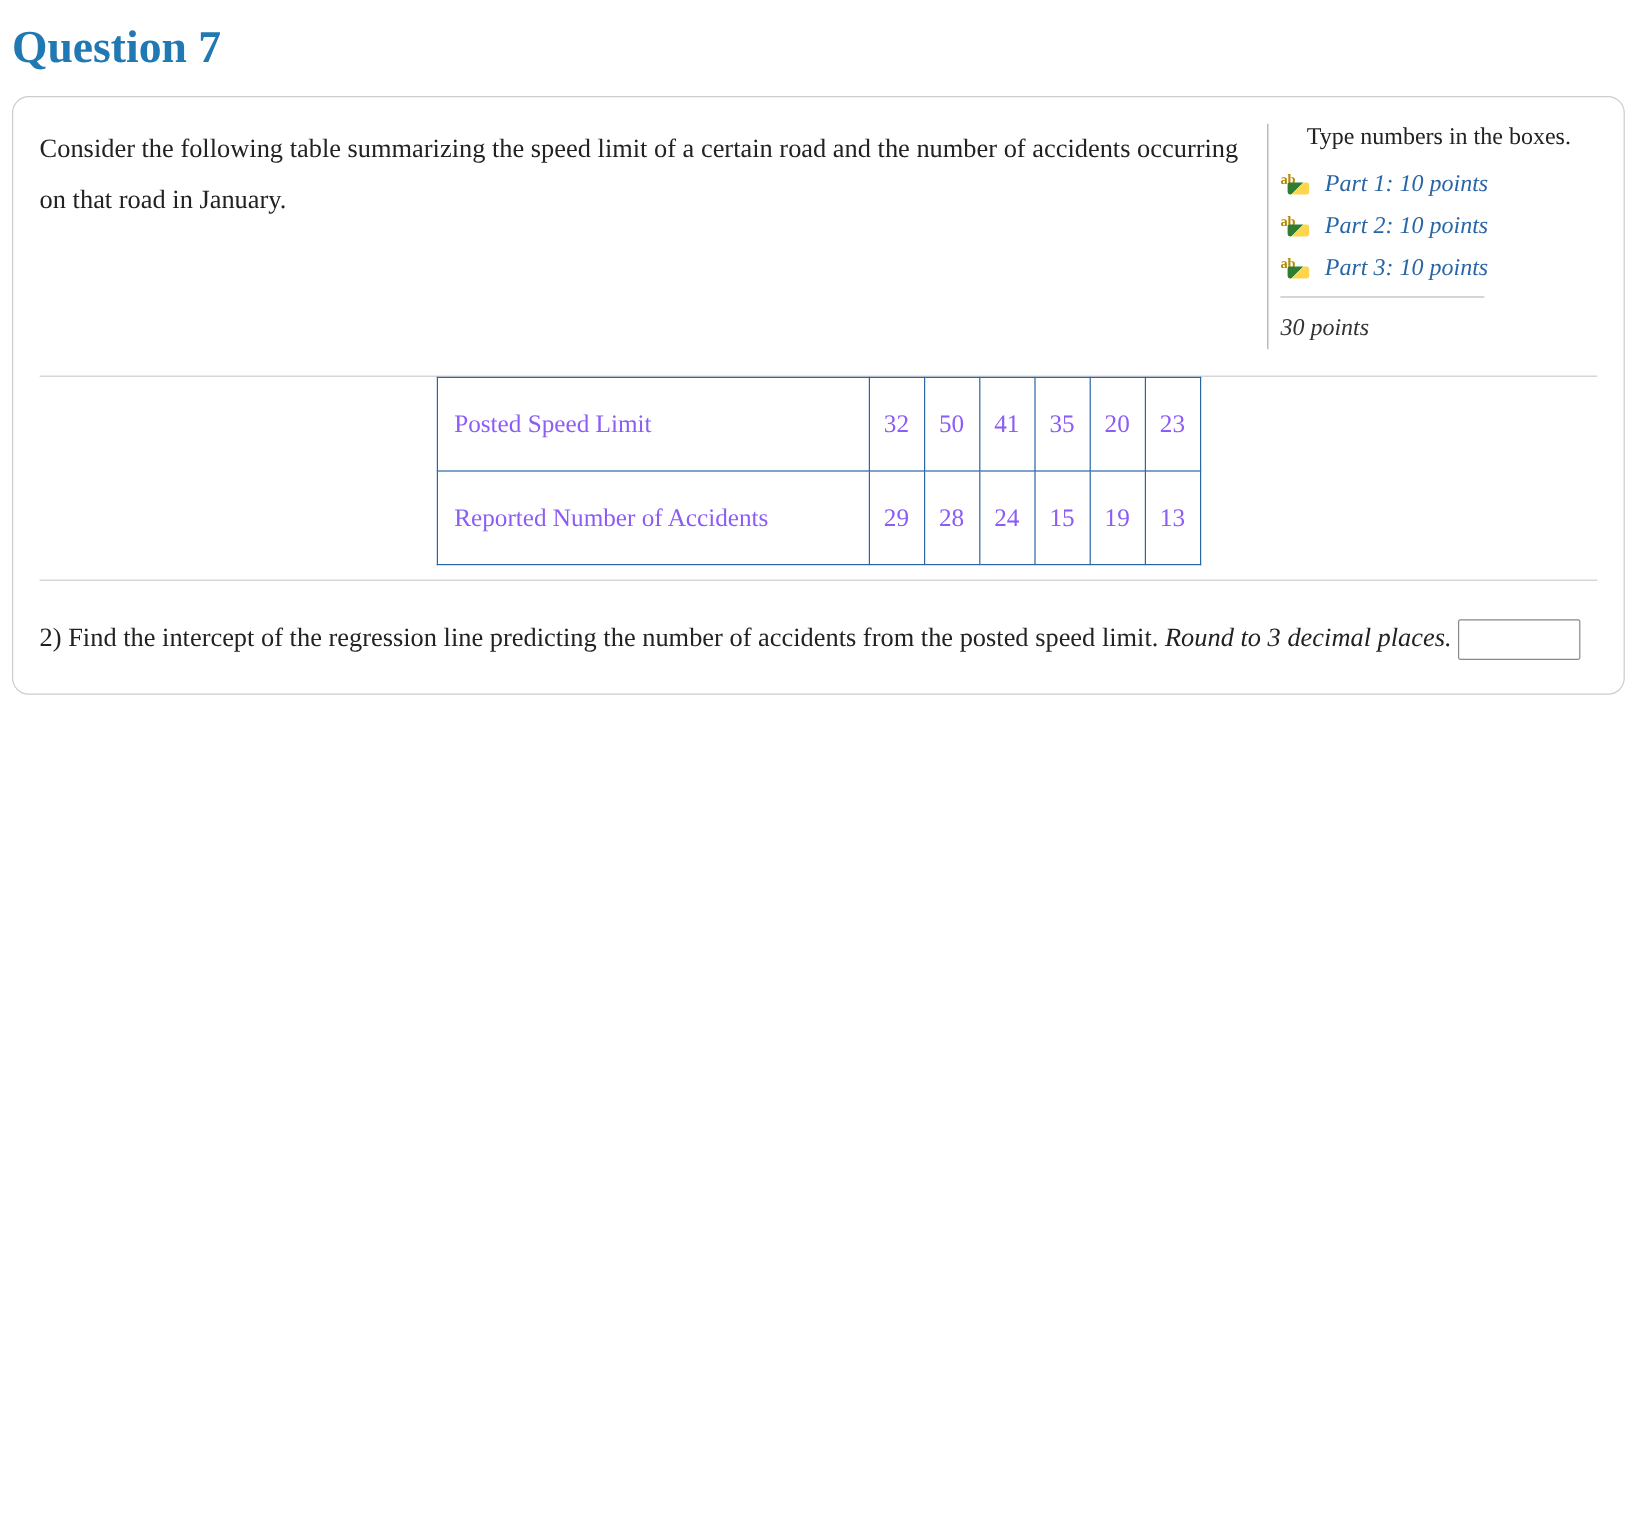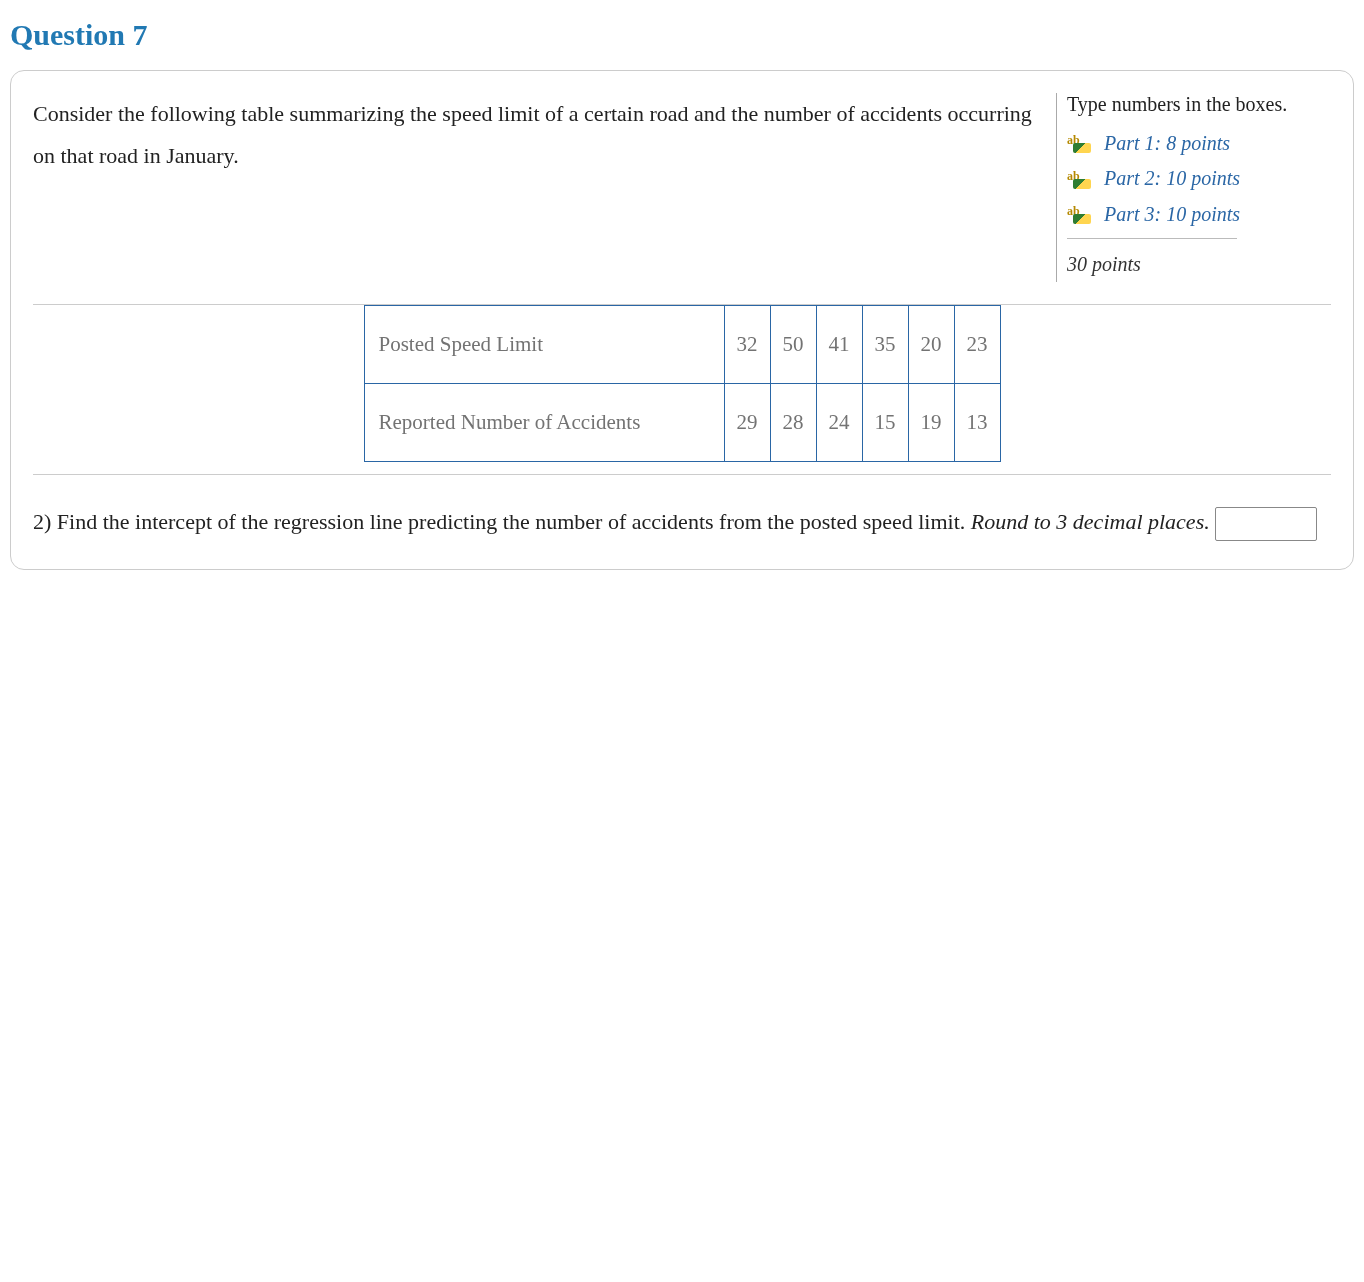--- a/index.html
+++ b/index.html
@@ -7,21 +7,21 @@
     margin: 0;
     padding: 10px;
     font-family: Georgia, 'Times New Roman', serif;
     font-size: 22px;
     color: #333;
     width: 1364px;
   }
   h2.question-title {
     color: #2179b3;
     font-weight: 700;
-    font-size: 30px;
+    font-size: 38px;
     margin: 8px 0 18px 0;
     font-family: Georgia, serif;
   }
   .question-box {
     border: 1px solid #ccc;
     border-radius: 14px;
     padding: 22px 22px 26px 22px;
   }
   .intro-row { overflow: hidden; }
   .intro-text {
@@ -34,20 +34,21 @@
     width: 275px;
     border-left: 1px solid #aaa;
     padding-left: 10px;
     font-size: 20px;
     margin-left: 18px;
     margin-bottom: 10px;
   }
   .points-panel .hint {
     margin-bottom: 10px;
     color: #222;
+    text-align: center;
   }
   .part-line {
     padding: 6px 0;
     color: #2a66a5;
     font-style: italic;
     white-space: nowrap;
   }
   .part-line .icon-ab {
     display: inline-block;
     width: 26px; height: 20px;
@@ -96,21 +97,21 @@
   table.data-table {
     border-collapse: collapse;
     margin: 0;
   }
   table.data-table td {
     border: 1px solid #2a66a5;
     padding: 26px 10px;
     text-align: center;
     font-size: 21px;
     min-width: 46px;
-    color: #737373;
+    color: #8b5cf6;
   }
   table.data-table td.label-cell {
     text-align: left;
     padding-left: 14px;
     padding-right: 14px;
     min-width: 360px;
   }
   .q-part {
     line-height: 1.9;
     margin-top: 26px;
@@ -133,21 +134,21 @@
 
 <h2 class="question-title">Question 7</h2>
 
 <div class="question-box">
 
   <div class="intro-row">
     <div class="points-panel">
       <div class="hint">Type numbers in the boxes.</div>
       <div class="part-line">
         <span class="icon-ab"></span>
-        <span>Part 1: 8 points</span>
+        <span>Part 1: 10 points</span>
       </div>
       <div class="part-line">
         <span class="icon-ab"></span>
         <span>Part 2: 10 points</span>
       </div>
       <div class="part-line">
         <span class="icon-ab"></span>
         <span>Part 3: 10 points</span>
       </div>
       <div class="rule"></div>

